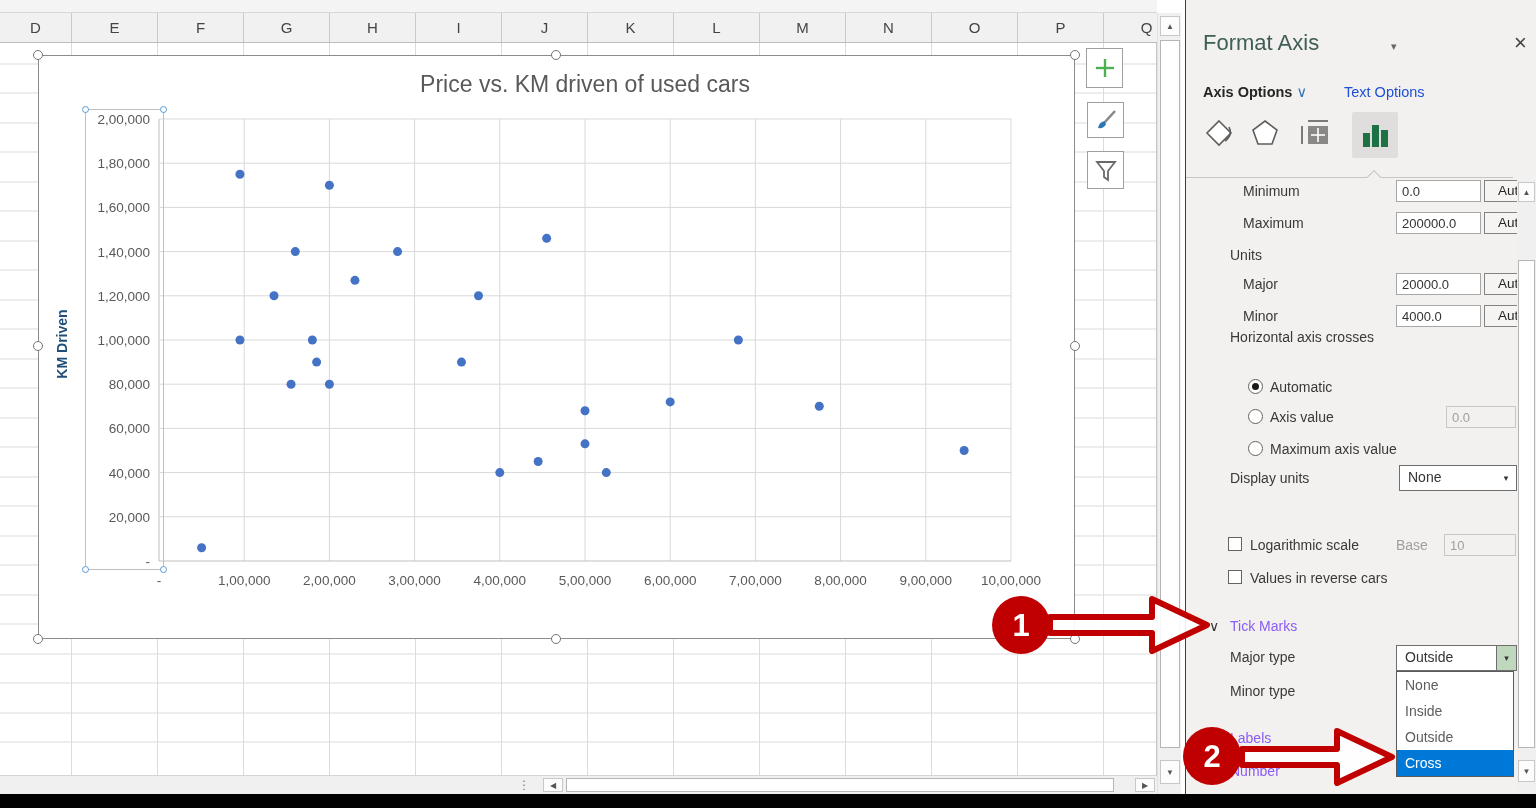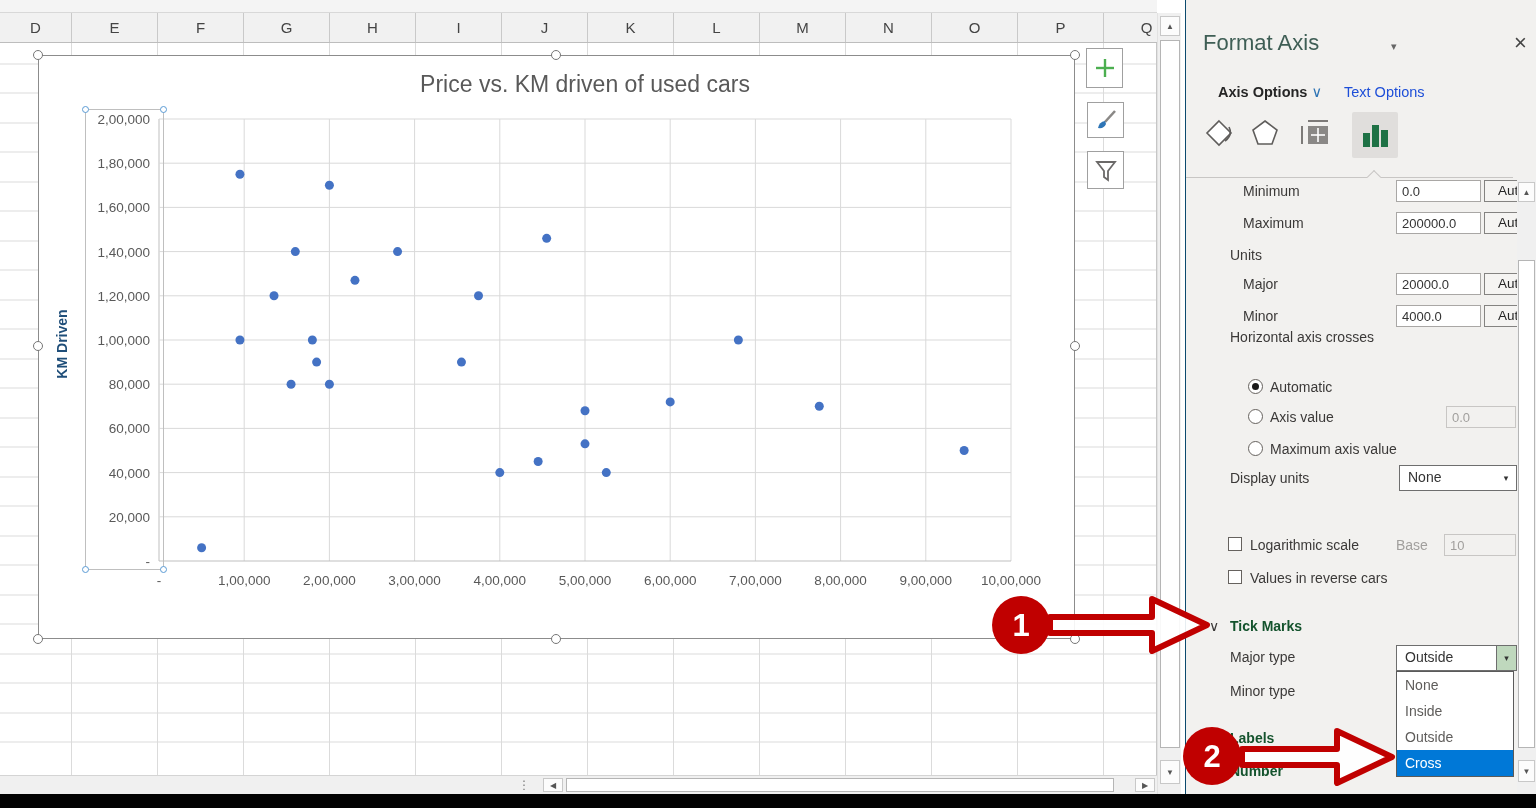--- a/index.html
+++ b/index.html
@@ -55,21 +55,21 @@
   .radio { position:absolute; left:62px; top:3px; width:15px; height:15px; border:1px solid #66625E; border-radius:50%; background:#fff; }
   .radio.sel::after { content:''; position:absolute; left:3px; top:3px; width:7px; height:7px; border-radius:50%; background:#1A1A1A; }
   .rlabel { position:absolute; left:84px; top:3px; }
   .chk { position:absolute; left:42px; top:3px; width:14px; height:14px; border:1px solid #66625E; background:#fff; }
   .chk.dis { border-color:#C8C6C4; }
   .clabel { position:absolute; left:64px; top:3px; }
   .dis-t { color:#A19F9D; }
   .combo { position:absolute; background:#fff; border:1px solid #6E6E6E; }
   .combo .val { position:absolute; left:8px; top:3px; font-size:14px; color:#333; }
   .combo .arr { position:absolute; right:0; top:0; bottom:0; width:20px; display:flex; align-items:center; justify-content:center; font-size:9px; color:#333; }
-  .bold-h { font-weight:bold; color:#14532d; }
+  .bold-h { font-weight:normal; color:#8b5cf6; }
   #tick-dropdown { position:absolute; left:210px; top:671px; width:118px; background:#fff; border:1px solid #5A5A5A; z-index:40; }
   .dd-item { height:26px; line-height:26px; padding-left:8px; font-size:14px; color:#5F5D5B; }
   .dd-item.sel { background:#0078D7; color:#fff; }
 
   #black-bar { left:0; top:794px; width:1536px; height:14px; background:#020202; }
   #annot { left:0; top:0; z-index:50; pointer-events:none; }
 </style>
 </head>
 <body>
 
@@ -217,21 +217,21 @@
   <div class="sbtn" style="left:1135px;top:2px;width:20px;height:14px">
       <span>▶</span>
     </div>
 </div>
 
 <div class="abs" id="pane">
   <div class="abs" id="pane-title">Format Axis</div>
   <div class="abs" style="left:205px;top:40px;color:#666;font-size:11px">▾</div>
   <div class="abs" style="left:328px;top:30px;color:#444;font-size:22px">×</div>
 
-  <div class="abs ptab-b" style="left:32px;top:84px"><span>Axis Options</span> <span style="color:#2E74B5;font-weight:normal">∨</span></div>
+  <div class="abs ptab-b" style="left:17px;top:84px"><span>Axis Options</span> <span style="color:#2E74B5;font-weight:normal">∨</span></div>
   <div class="abs ptab" style="left:158px;top:84px">Text Options</div>
 
   <div class="icon-slot" style="left:18px">
     <svg width="30" height="30">
         <polygon points="15,3 27,15 15,27 3,15" fill="#fff" stroke="#5F5D5B" stroke-width="1.6"></polygon>
         <path d="M21 23 Q29 17 25 9" fill="none" stroke="#5F5D5B" stroke-width="1.6"></path>
       </svg>
   </div>
   <div class="icon-slot" style="left:64px">
     <svg width="30" height="30">

